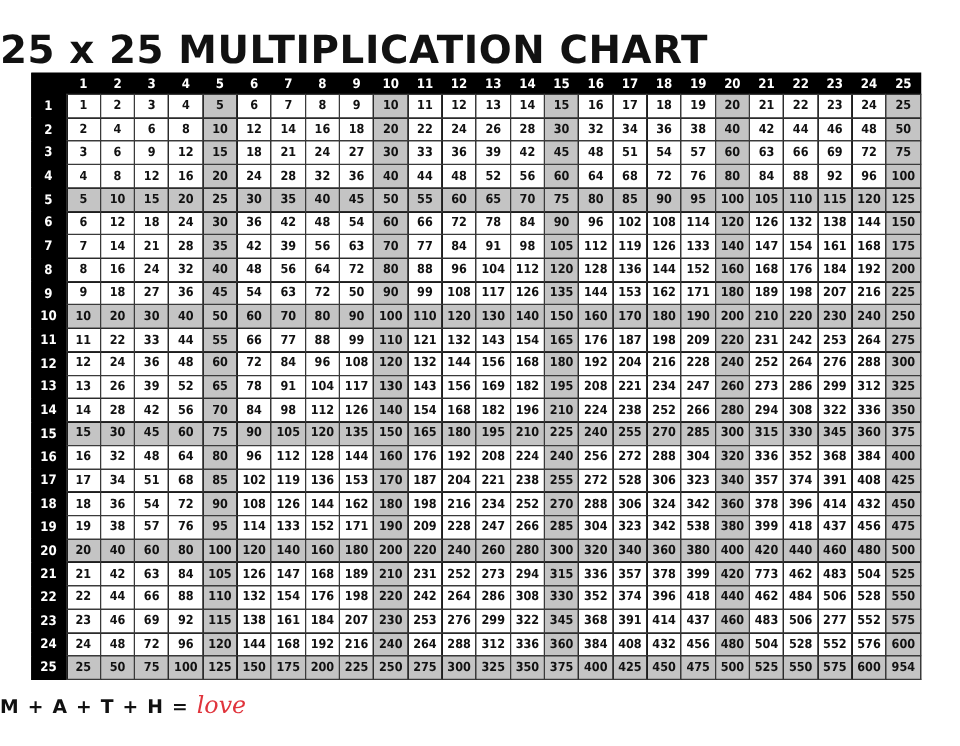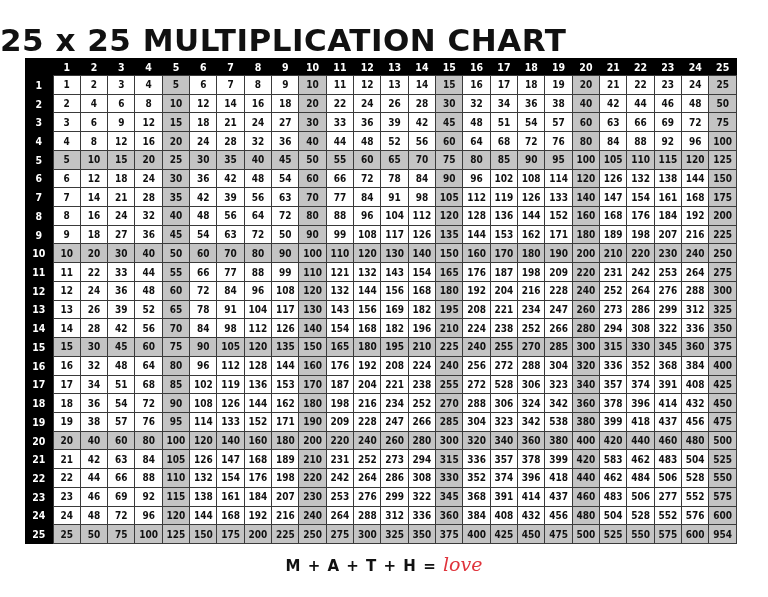--- a/index.html
+++ b/index.html
@@ -22,21 +22,21 @@
     font-weight:bold; font-size:10px; color:#111; overflow:hidden; white-space:nowrap;
   }
   table.grid th.colhead { background:#000; color:#fff; height:17px; font-size:10.5px; }
   table.grid th.corner { background:#000; width:28px; }
   table.grid th.rowhead { background:#000; color:#fff; width:28px; font-size:10.5px; }
   table.grid td.cell {
     background:#ffffff; border:1px solid #3a3a3a; font-weight:bold;
   }
   table.grid td.cell.shade { background:#c4c4c4; }
   .footer {
-    position:absolute; left:0; top:552px; width:768px; text-align:center;
+    position:absolute; left:0; top:552px; width:768px; 
     font-family:"DejaVu Sans", sans-serif; font-weight:bold; font-size:15px; color:#111;
     line-height:24px; letter-spacing:1px;
   }
   .footer .love {
     font-family:"DejaVu Serif", serif; font-style:italic; font-weight:normal;
     color:#e0343c; font-size:19px; letter-spacing:0;
   }
 </style>
 </head>
 <body>
@@ -651,21 +651,21 @@
           <td class="cell">231</td>
           <td class="cell">252</td>
           <td class="cell">273</td>
           <td class="cell">294</td>
           <td class="cell shade">315</td>
           <td class="cell">336</td>
           <td class="cell">357</td>
           <td class="cell">378</td>
           <td class="cell">399</td>
           <td class="cell shade">420</td>
-          <td class="cell">583</td>
+          <td class="cell">773</td>
           <td class="cell">462</td>
           <td class="cell">483</td>
           <td class="cell">504</td>
           <td class="cell shade">525</td>
         </tr>
         <tr>
           <th class="rowhead">22</th>
           <td class="cell">22</td>
           <td class="cell">44</td>
           <td class="cell">66</td>

